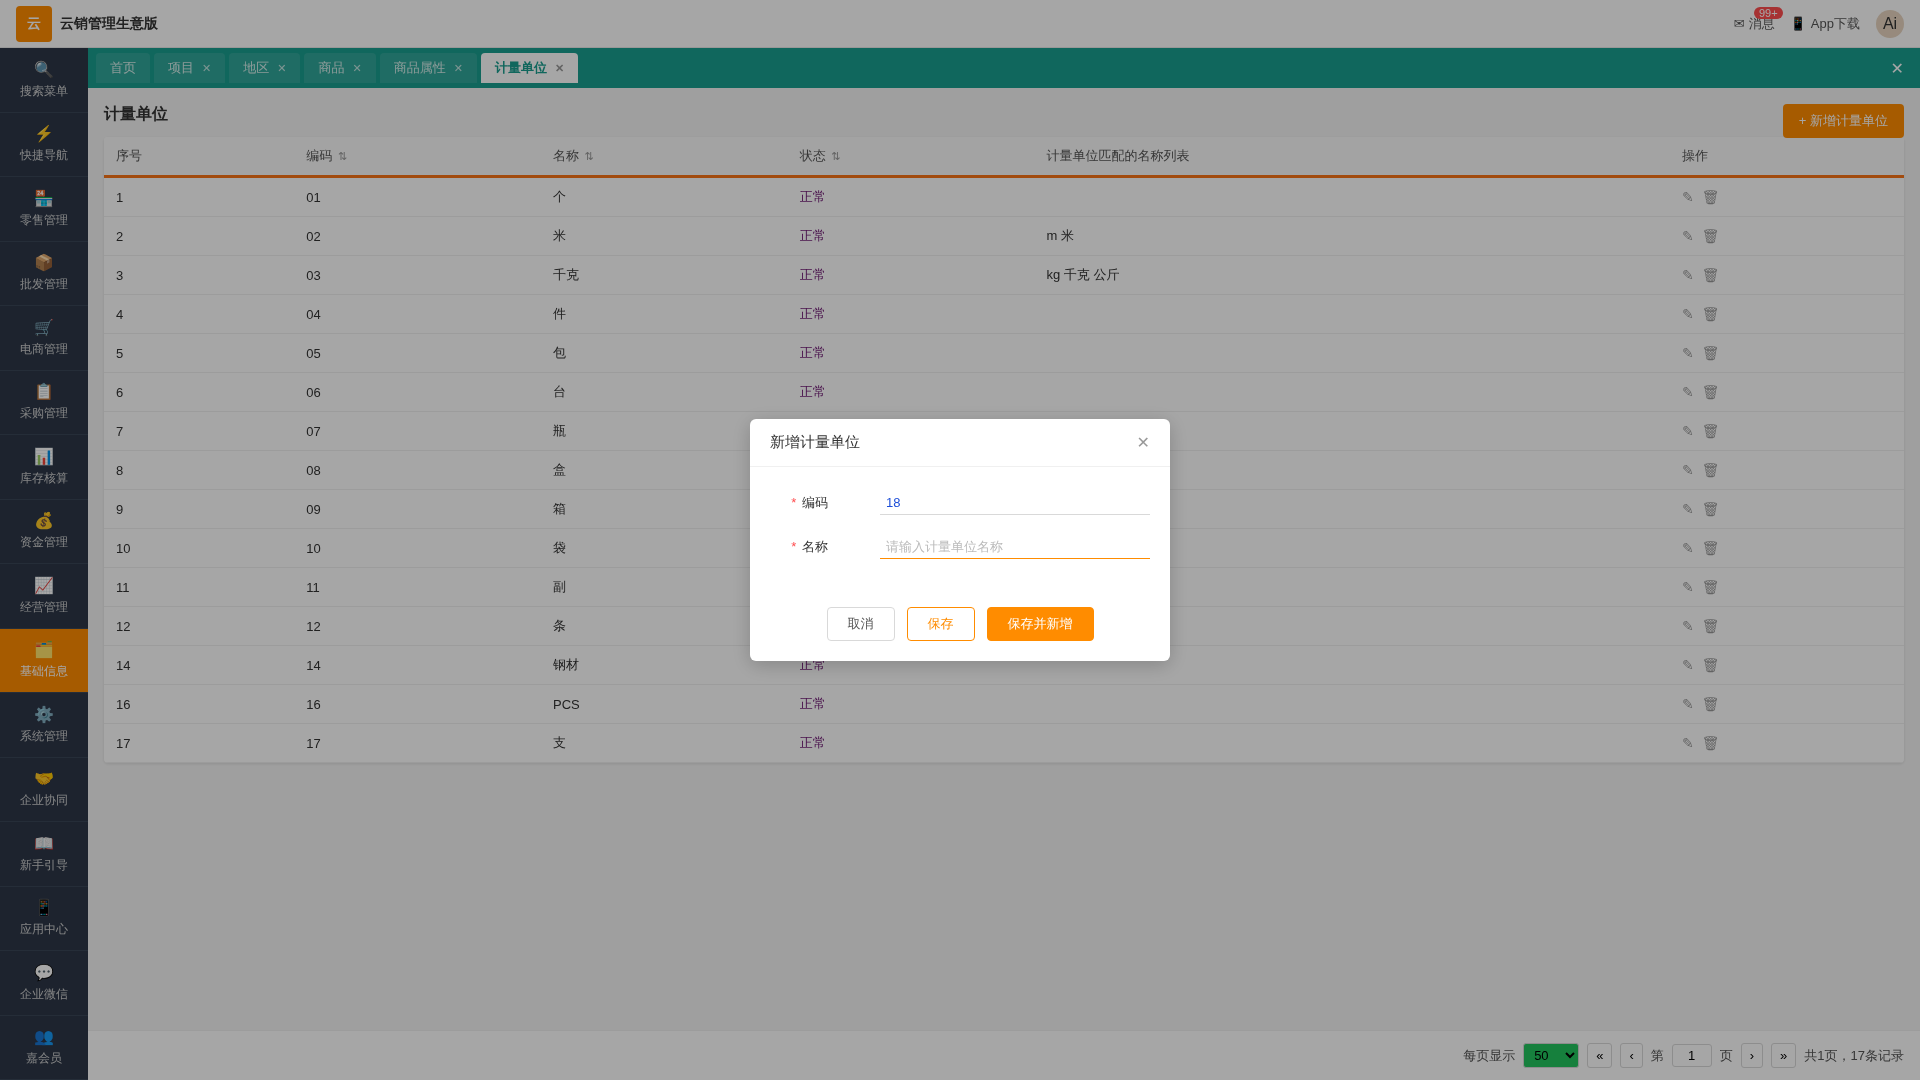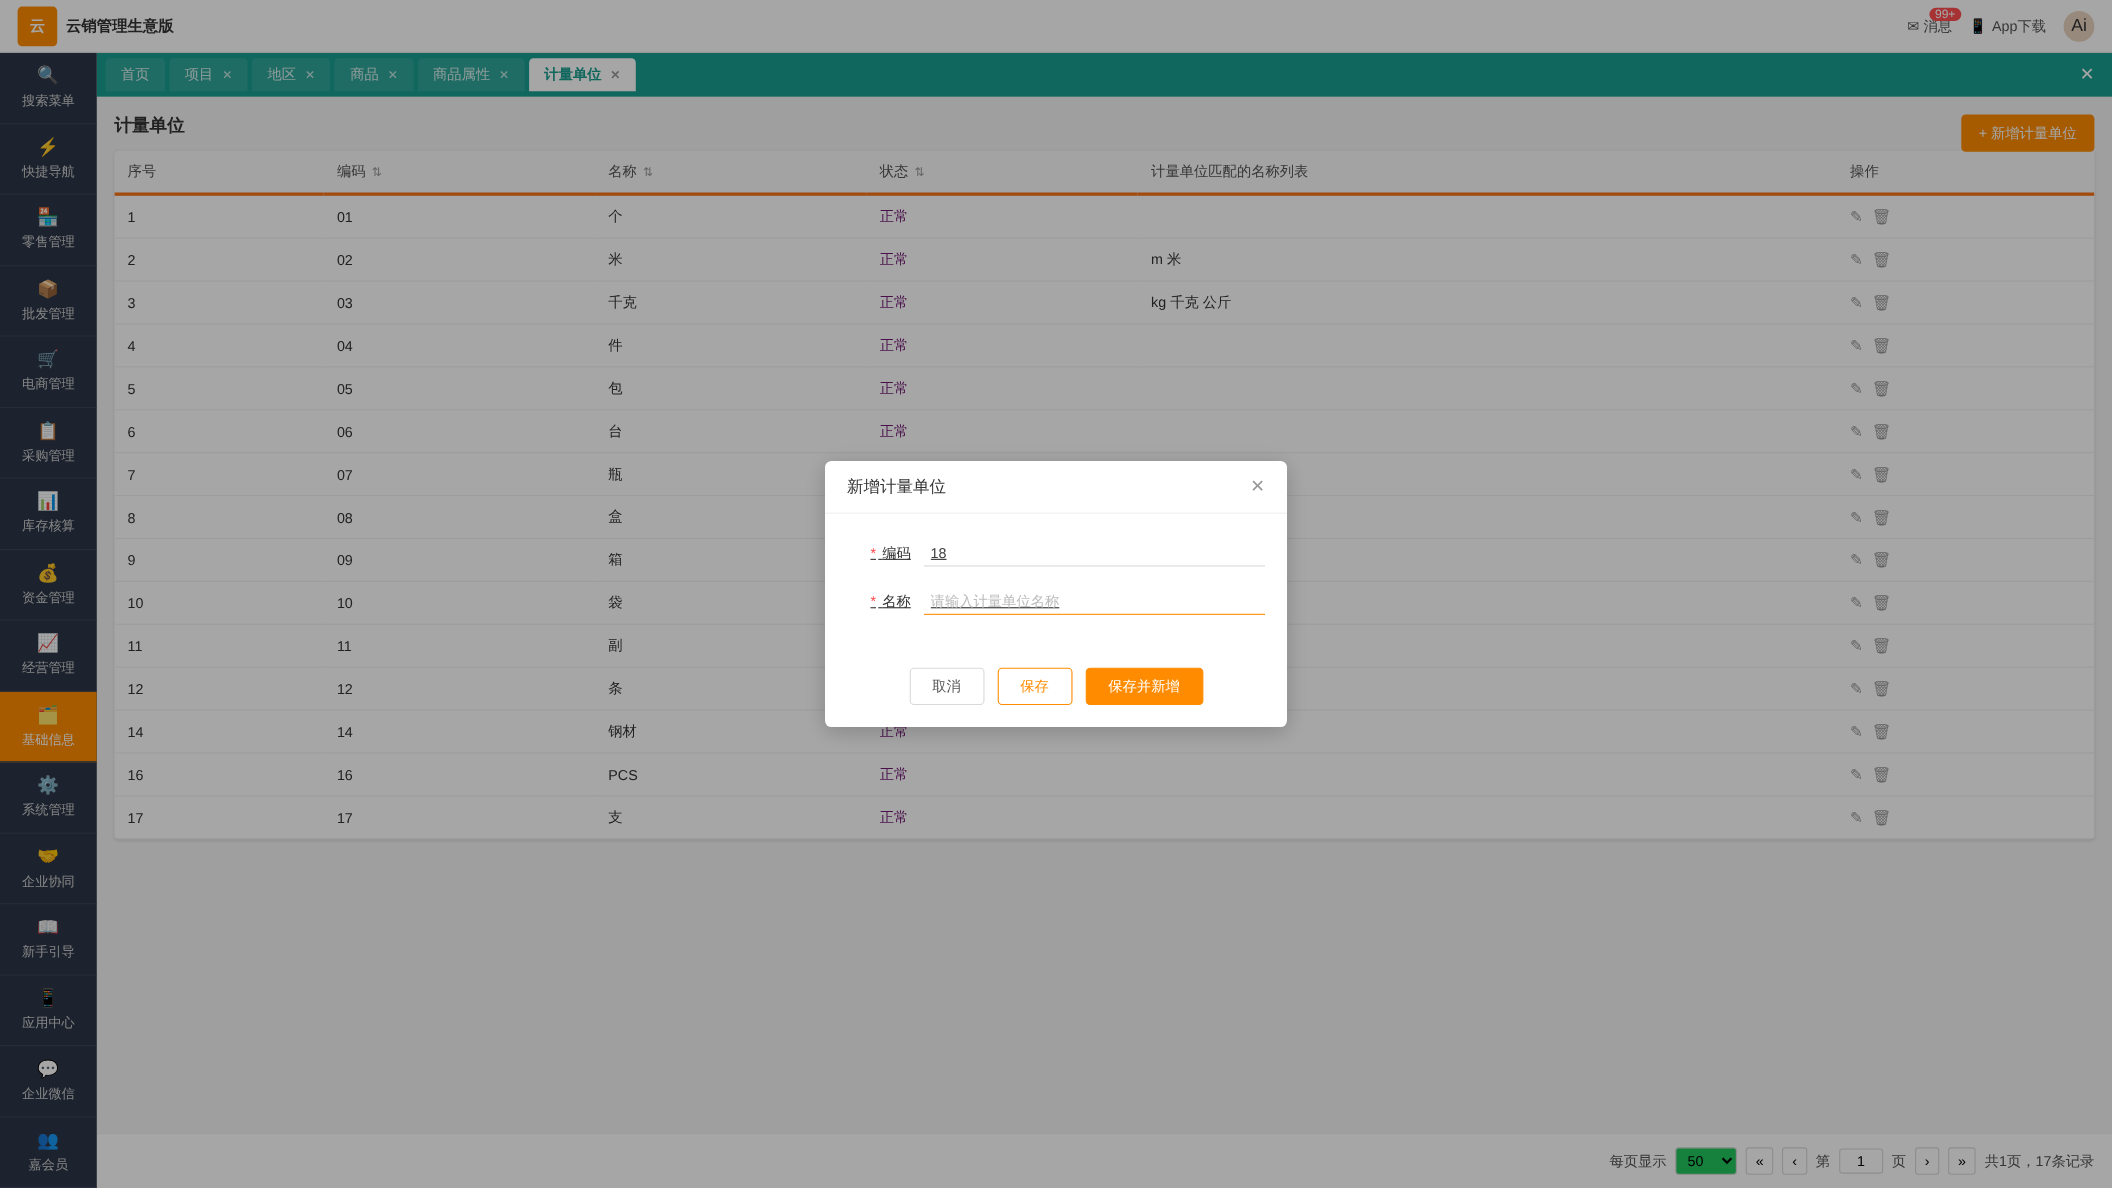--- a/index.html
+++ b/index.html
@@ -290,21 +290,20 @@
       font-weight: 500;
     }
     .modal-close {
       cursor: pointer;
       color: #999;
       font-size: 16px;
       line-height: 1;
     }
     .modal-body {
       padding: 24px 20px 16px;
-      text-decoration: underline;
     }
     .form-row {
       display: flex;
       align-items: center;
       margin-bottom: 20px;
     }
     .form-label {
       width: 70px;
       text-align: right;
       padding-right: 12px;
@@ -316,21 +315,22 @@
       color: #ff4d4f;
       margin-right: 2px;
     }
     .form-input {
       flex: 1;
       border: none;
       border-bottom: 1px solid #d9d9d9;
       padding: 4px 6px;
       font-size: 13px;
       outline: none;
-      color: #404040;
+      color: #1d4ed8;
+      margin-left: 40px;
     }
     .form-input.active-input {
       border-bottom: 1px solid #ff8c00;
     }
     .form-input::placeholder { color: #bbb; }
     .modal-footer {
       display: flex;
       justify-content: center;
       padding: 12px 20px 20px;
       gap: 12px;

